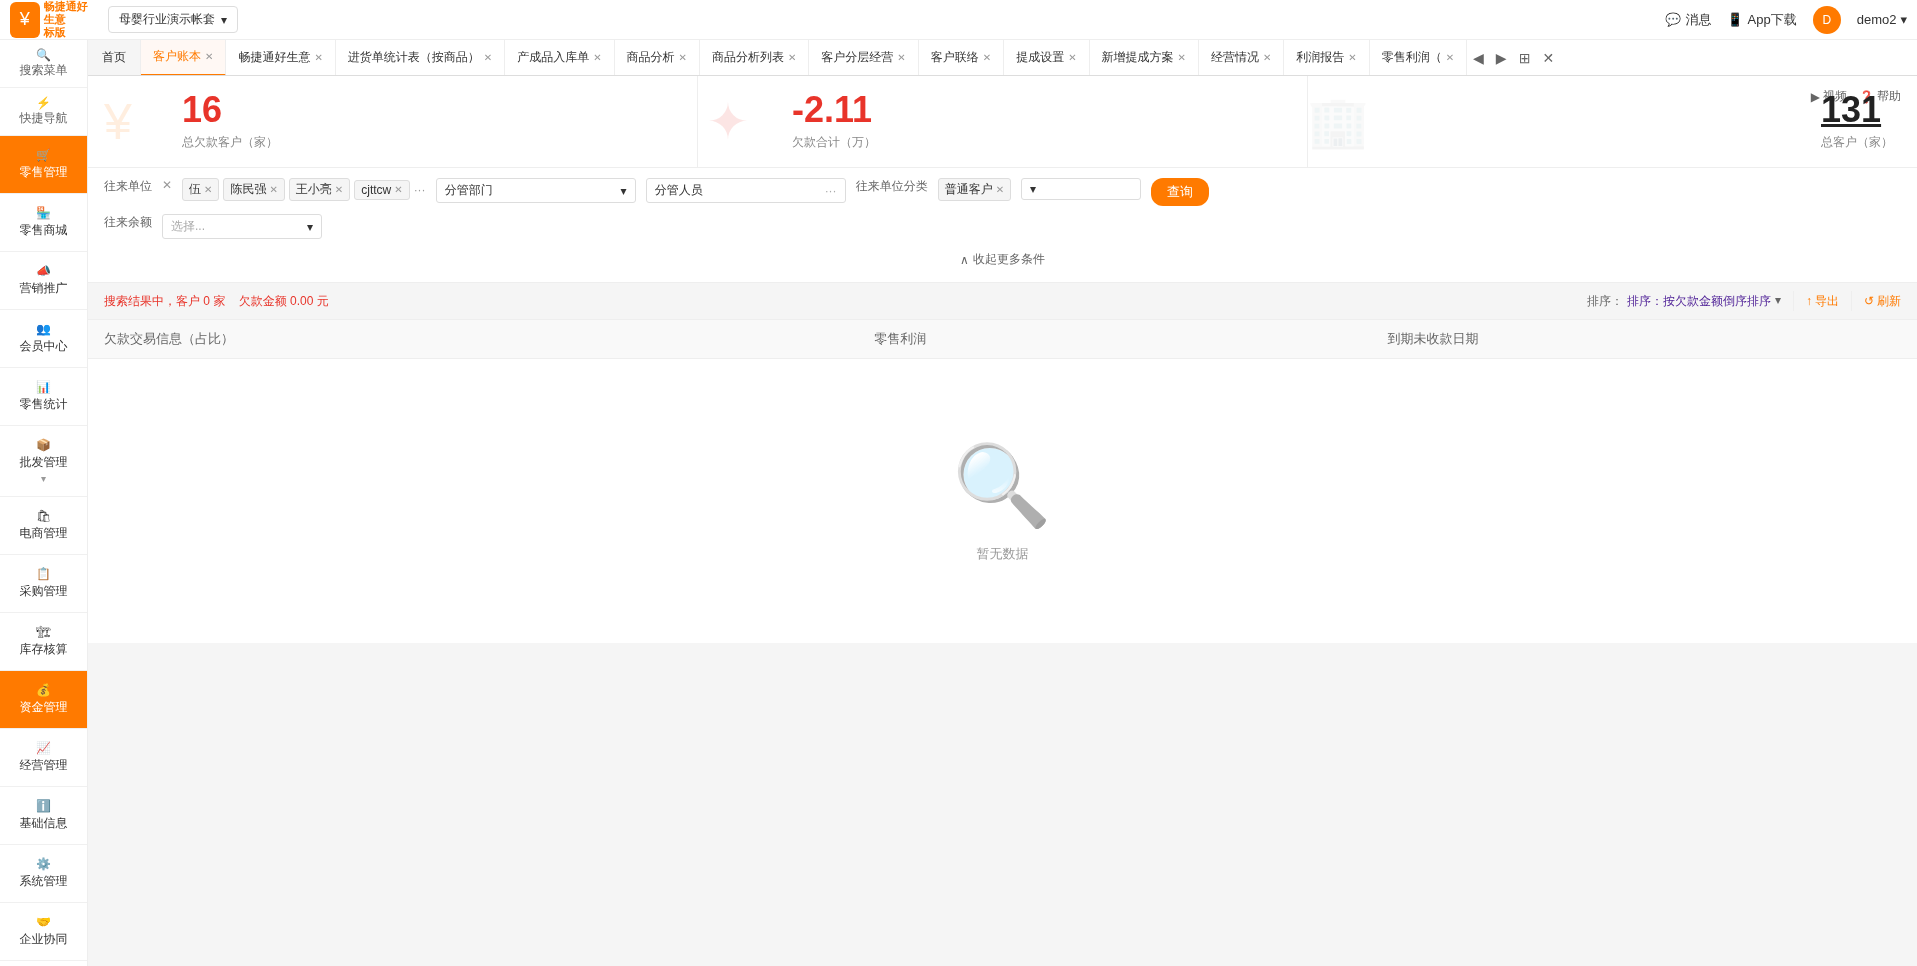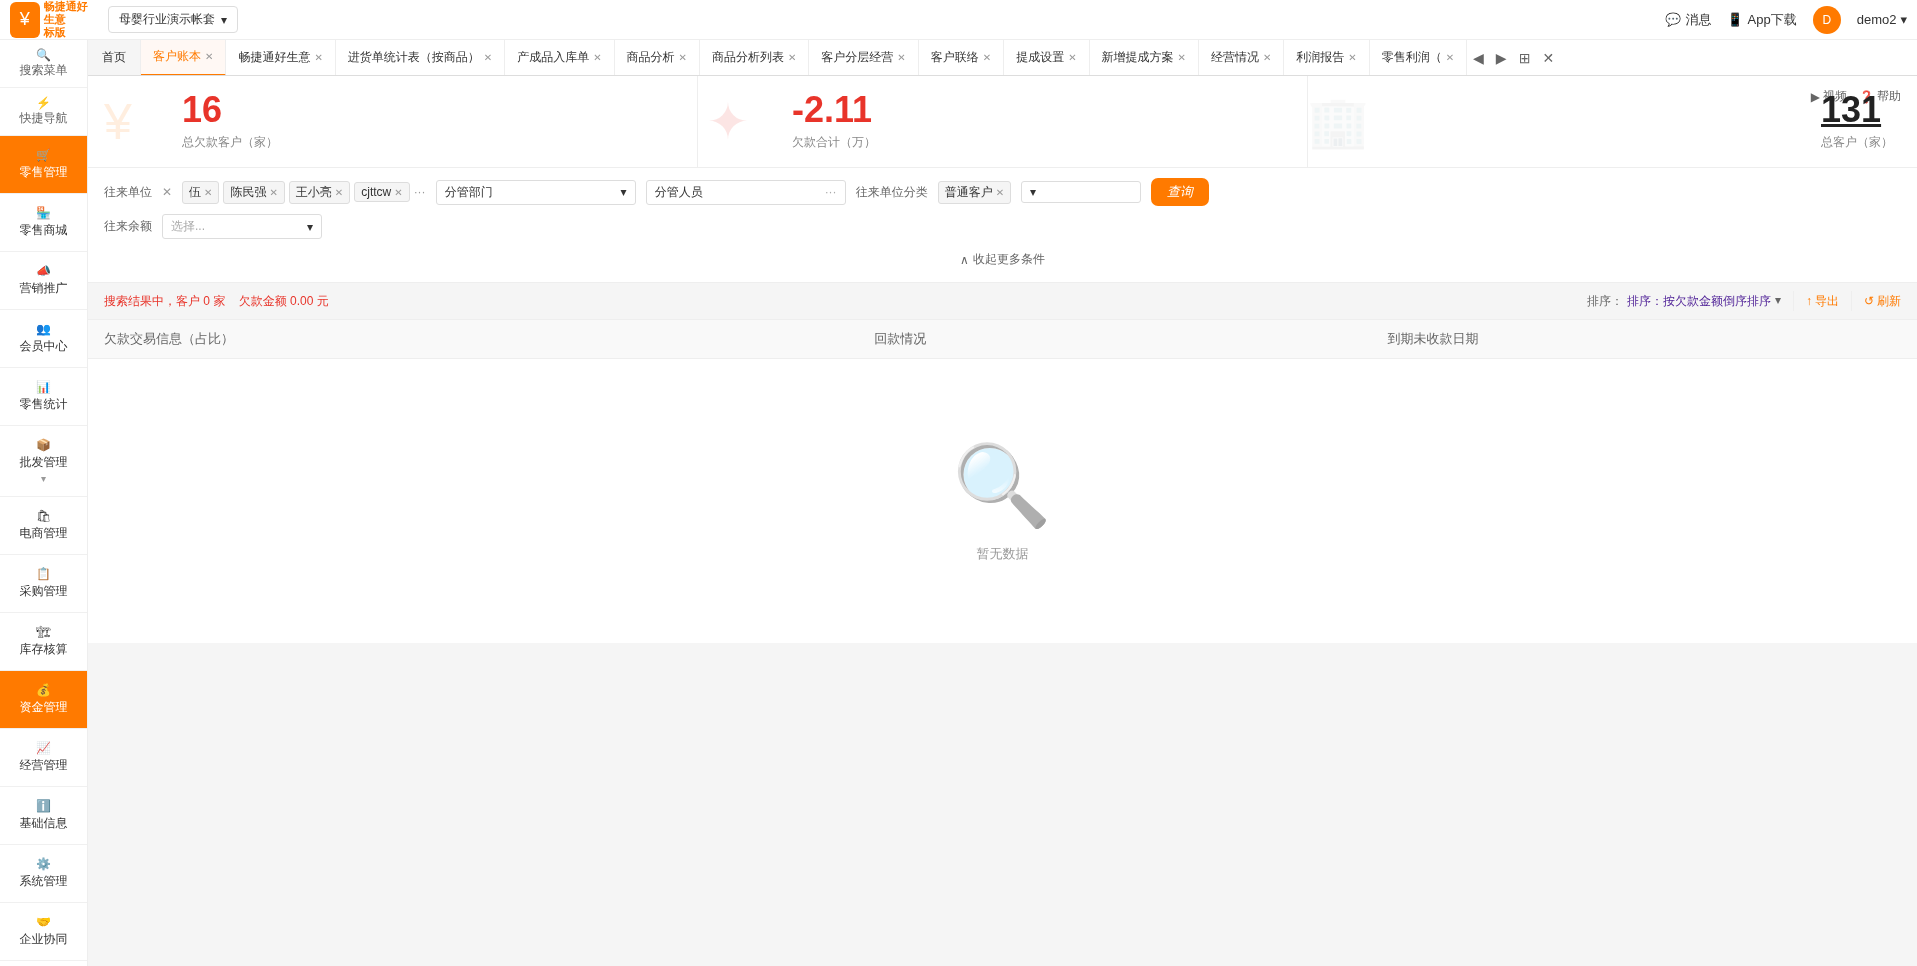--- a/index.html
+++ b/index.html
@@ -41,21 +41,21 @@
     .stat-block { flex: 1; padding: 16px 24px; display: flex; flex-direction: column; align-items: flex-start; border-right: 1px solid #eee; position: relative; }
     .stat-block:last-child { border-right: none; align-items: flex-end; }
     .stat-number { font-size: 36px; font-weight: bold; color: #e8342a; line-height: 1; }
     .stat-number.dark { color: #222; text-decoration: underline; }
     .stat-label { font-size: 12px; color: #888; margin-top: 6px; }
     .top-right-btns { position: absolute; right: 16px; top: 12px; display: flex; gap: 12px; }
     .top-right-btn { font-size: 12px; color: #666; cursor: pointer; display: flex; align-items: center; gap: 3px; }
 
     
     .filter-area { background: #fff; padding: 10px 16px; border-bottom: 1px solid #eee; }
-    .filter-row { display: flex; align-items: center; gap: 10px; flex-wrap: wrap; margin-bottom: 8px; }
+    .filter-row { display: flex; align-items: flex-start; gap: 10px; flex-wrap: wrap; margin-bottom: 8px; }
     .filter-label { font-size: 12px; color: #666; flex-shrink: 0; }
     .filter-tags { display: flex; align-items: center; gap: 4px; flex-wrap: wrap; }
     .filter-tag { display: flex; align-items: center; gap: 3px; background: #f5f5f5; border: 1px solid #ddd; border-radius: 3px; padding: 2px 6px; font-size: 12px; color: #333; }
     .filter-tag .close-x { color: #999; cursor: pointer; font-size: 10px; }
     .filter-more { color: #999; cursor: pointer; font-size: 12px; }
     .filter-select { display: flex; align-items: center; border: 1px solid #ddd; border-radius: 3px; padding: 3px 8px; font-size: 12px; color: #333; min-width: 120px; gap: 4px; cursor: pointer; }
     .filter-select-wide { min-width: 200px; }
     .collapse-btn { display: flex; align-items: center; justify-content: center; gap: 4px; font-size: 12px; color: #666; cursor: pointer; width: 100%; padding: 4px 0; }
 
     
@@ -69,21 +69,21 @@
     
     .data-table { width: 100%; background: #fff; }
     .table-header { display: flex; background: #f9f9f9; border-bottom: 1px solid #eee; padding: 10px 16px; }
     .table-col { flex: 1; font-size: 13px; color: #666; font-weight: normal; }
     .table-col:first-child { flex: 1.5; }
     .empty-state { display: flex; flex-direction: column; align-items: center; justify-content: center; padding: 80px 0; }
     .empty-icon { font-size: 80px; margin-bottom: 12px; opacity: 0.6; }
     .empty-text { font-size: 13px; color: #999; }
 
     
-    .query-btn { background: #ff7a00; color: #fff; border: none; border-radius: 7px; padding: 5px 16px; font-size: 13px; cursor: pointer; font-style: italic; }
+    .query-btn { background: #ff7a00; color: #fff; border: none; border-radius: 12px; padding: 5px 16px; font-size: 13px; cursor: pointer; }
 
     .divider-v { width: 1px; background: #eee; height: 20px; }
   </style>
 </head>
 <body>
 
 <div class="app-container">
 
   <div class="top-bar">
     <div class="logo-area">
@@ -376,21 +376,21 @@
             <div class="action-btn">
               <span>↺</span>
               <span>刷新</span>
             </div>
           </div>
         </div>
 
         <div class="data-table">
           <div class="table-header">
             <div class="table-col">欠款交易信息（占比）</div>
-            <div class="table-col">回款情况</div>
+            <div class="table-col">零售利润</div>
             <div class="table-col">到期未收款日期</div>
           </div>
           <div class="empty-state">
             <div class="empty-icon" style="font-size:80px;opacity:0.5;color:#ffaa77;">🔍</div>
             <div class="empty-text">暂无数据</div>
           </div>
         </div>
       </div>
     </div>
   </div>

